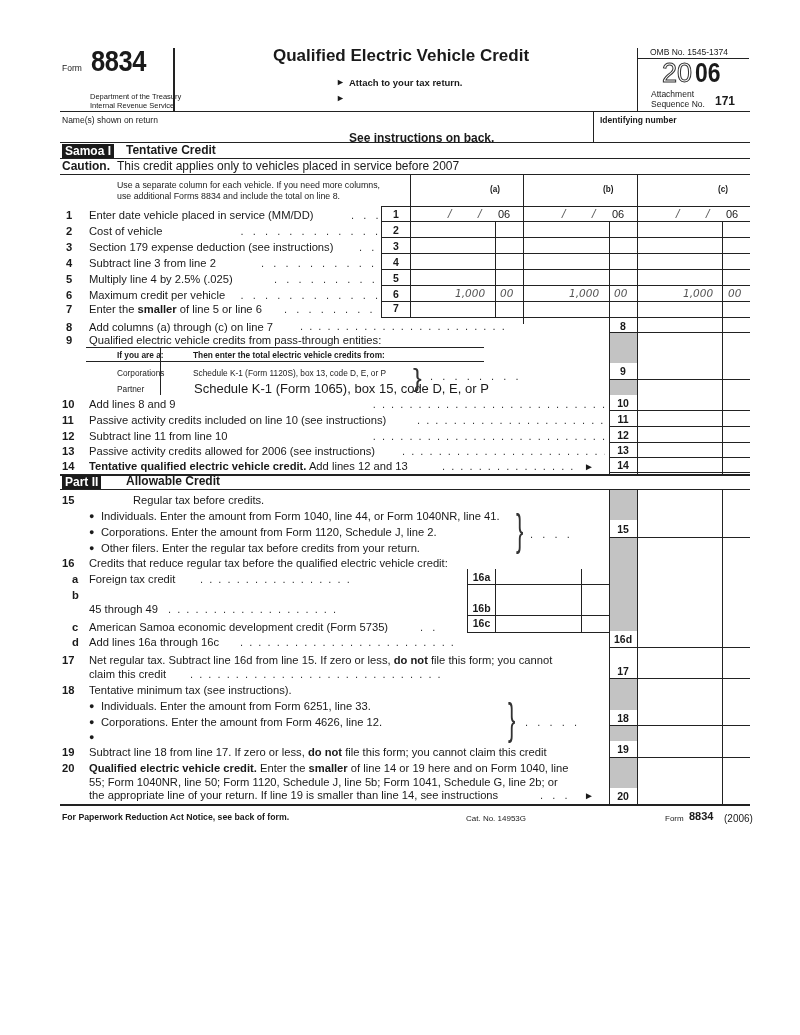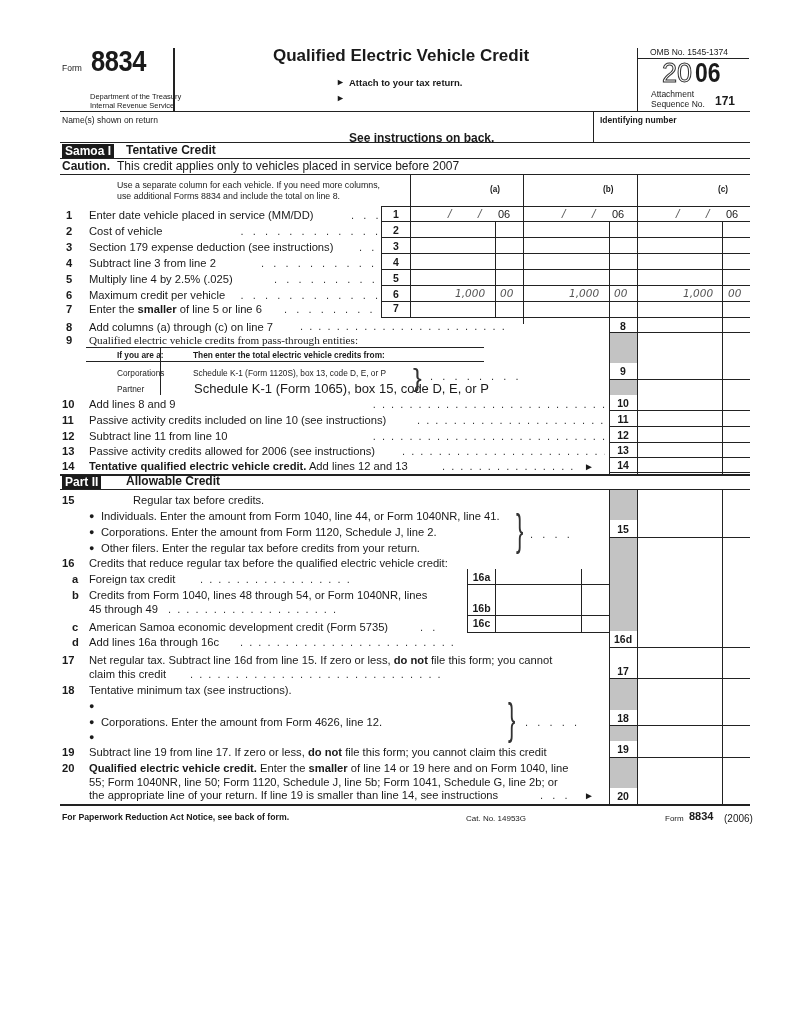--- a/index.html
+++ b/index.html
@@ -155,21 +155,21 @@
   <span class="dots" style="left:300px;top:320px;width:305px;">. &nbsp;. &nbsp;. &nbsp;. &nbsp;. &nbsp;. &nbsp;. &nbsp;. &nbsp;. &nbsp;. &nbsp;. &nbsp;. &nbsp;. &nbsp;. &nbsp;. &nbsp;. &nbsp;. &nbsp;. &nbsp;. &nbsp;. &nbsp;. &nbsp;. &nbsp;.</span>
 
   <div class="vline" style="left:609px;top:317px;height:158px;"></div>
   <div class="vline" style="left:637px;top:317px;height:158px;"></div>
   <div class="vline" style="left:722px;top:317px;height:158px;"></div>
   <span class="linebox" style="left:609px;top:320px;width:28px;">8</span>
   <div class="field" style="left:638px;top:318px;width:111px;height:14px;"></div>
   <div class="hline" style="left:609px;top:332px;width:141px;"></div>
 
   <span class="num" style="left:66px;top:334px;">9</span>
-  <span class="t" style="left:89px;top:334px;font-family:Liberation Serif, serif;">Qualified electric vehicle credits from pass-through entities:</span>
+  <span class="t" style="left:89px;top:334px;">Qualified electric vehicle credits from pass-through entities:</span>
   <div class="hline" style="left:86px;top:347px;width:398px;"></div>
   <span class="t b sm" style="left:89px;top:350px;font-size:8.3px;">If you are a:</span>
   <span class="t b sm" style="left:165px;top:350px;font-size:8.3px;">Then enter the total electric vehicle credits from:</span>
   <div class="hline" style="left:86px;top:361px;width:398px;"></div>
   <div class="vline" style="left:160px;top:347px;height:48px;"></div>
   <span class="t sm" style="left:89px;top:368px;font-size:8.3px;">Corporations</span>
   <span class="t sm" style="left:165px;top:368px;font-size:8.3px;">Schedule K-1 (Form 1120S), box 13, code D, E, or P</span>
   <span class="t sm" style="left:89px;top:384px;font-size:8.3px;">Partner</span>
   <span class="t sm" style="left:166px;top:384px;font-size:13px;">Schedule K-1 (Form 1065), box 15, code D, E, or P</span>
   <span class="brace" style="left:413px;top:364px;font-size:26px;">}</span>
@@ -248,21 +248,20 @@
   <div class="hline" style="left:467px;top:615px;width:142px;"></div>
   <div class="hline" style="left:467px;top:632px;width:142px;"></div>
 
   <span class="num" style="left:72px;top:573px;">a</span>
   <span class="t" style="left:89px;top:573px;">Foreign tax credit</span>
   <span class="dots" style="left:200px;top:573px;width:263px;">. &nbsp;. &nbsp;. &nbsp;. &nbsp;. &nbsp;. &nbsp;. &nbsp;. &nbsp;. &nbsp;. &nbsp;. &nbsp;. &nbsp;. &nbsp;. &nbsp;. &nbsp;. &nbsp;.</span>
   <span class="linebox" style="left:468px;top:571px;width:27px;">16a</span>
   <div class="field" style="left:496px;top:570px;width:85px;height:14px;"></div>
 
   <span class="num" style="left:72px;top:589px;">b</span>
-  <span class="t" style="left:89px;top:589px;">Credits from Form 1040, lines 48 through 54, or Form 1040NR, lines</span>
   <span class="t" style="left:89px;top:603px;">45 through 49</span>
   <span class="dots" style="left:168px;top:603px;width:295px;">. &nbsp;. &nbsp;. &nbsp;. &nbsp;. &nbsp;. &nbsp;. &nbsp;. &nbsp;. &nbsp;. &nbsp;. &nbsp;. &nbsp;. &nbsp;. &nbsp;. &nbsp;. &nbsp;. &nbsp;. &nbsp;.</span>
   <span class="linebox" style="left:468px;top:602px;width:27px;">16b</span>
   <div class="field" style="left:496px;top:585px;width:85px;height:30px;"></div>
 
   <span class="num" style="left:72px;top:621px;">c</span>
   <span class="t" style="left:89px;top:621px;">American Samoa economic development credit (Form 5735)</span>
   <span class="dots" style="left:420px;top:621px;width:43px;">. &nbsp;&nbsp;.</span>
   <span class="linebox" style="left:468px;top:617px;width:27px;">16c</span>
   <div class="field" style="left:496px;top:616px;width:85px;height:16px;"></div>
@@ -278,33 +277,34 @@
   <span class="t" style="left:89px;top:654px;"><span>Net regular tax. Subtract line 16d from line 15. If zero or less, </span><b>do not</b><span> file this form; you cannot</span></span>
   <span class="t" style="left:89px;top:668px;">claim this credit</span>
   <span class="dots" style="left:190px;top:668px;width:415px;">. &nbsp;. &nbsp;. &nbsp;. &nbsp;. &nbsp;. &nbsp;. &nbsp;. &nbsp;. &nbsp;. &nbsp;. &nbsp;. &nbsp;. &nbsp;. &nbsp;. &nbsp;. &nbsp;. &nbsp;. &nbsp;. &nbsp;. &nbsp;. &nbsp;. &nbsp;. &nbsp;. &nbsp;. &nbsp;. &nbsp;. &nbsp;.</span>
   <span class="linebox" style="left:609px;top:665px;width:28px;">17</span>
   <div class="field" style="left:638px;top:648px;width:111px;height:30px;"></div>
   <div class="hline" style="left:609px;top:678px;width:141px;"></div>
 
   <span class="num" style="left:62px;top:684px;">18</span>
   <span class="t" style="left:89px;top:684px;">Tentative minimum tax (see instructions).</span>
   <span class="t" style="left:89px;top:700px;font-size:9px;">●</span>
+  <span class="t" style="left:101px;top:700px;">Individuals. Enter the amount from Form 6251, line 33.</span>
   <span class="t" style="left:89px;top:716px;font-size:9px;">●</span>
   <span class="t" style="left:101px;top:716px;">Corporations. Enter the amount from Form 4626, line 12.</span>
   <span class="t" style="left:89px;top:731px;font-size:9px;">●</span>
   <span class="brace" style="left:508px;top:697px;font-size:44px;line-height:44px;transform:scaleX(0.5);transform-origin:left;">}</span>
   <span class="dots" style="left:525px;top:716px;width:80px;">. &nbsp;&nbsp;. &nbsp;&nbsp;. &nbsp;&nbsp;. &nbsp;&nbsp;.</span>
   <div class="shade" style="left:610px;top:679px;width:27px;height:31px;"></div>
   <span class="linebox" style="left:609px;top:712px;width:28px;">18</span>
   <div class="field" style="left:638px;top:679px;width:111px;height:46px;"></div>
   <div class="hline" style="left:609px;top:725px;width:141px;"></div>
   <div class="shade" style="left:610px;top:726px;width:27px;height:15px;"></div>
 
   <span class="num" style="left:62px;top:746px;">19</span>
-  <span class="t" style="left:89px;top:746px;"><span>Subtract line 19 from line 17. If zero or less, </span><b>do not</b><span> file this form; you cannot claim this credit</span></span>
+  <span class="t" style="left:89px;top:746px;"><span>Subtract line 18 from line 17. If zero or less, </span><b>do not</b><span> file this form; you cannot claim this credit</span></span>
   <span class="linebox" style="left:609px;top:743px;width:28px;">19</span>
   <div class="field" style="left:638px;top:726px;width:111px;height:30px;"></div>
   <div class="hline" style="left:609px;top:757px;width:141px;"></div>
 
   <span class="num" style="left:62px;top:762px;">20</span>
   <span class="t" style="left:89px;top:762px;"><b>Qualified electric vehicle credit.</b><span> Enter the </span><b>smaller</b><span> of line 14 or 19 here and on Form 1040, line</span></span>
   <span class="t" style="left:89px;top:776px;">55; Form 1040NR, line 50; Form 1120, Schedule J, line 5b; Form 1041, Schedule G, line 2b; or</span>
   <span class="t" style="left:89px;top:789px;">the appropriate line of your return. If line 19 is smaller than line 14, see instructions</span>
   <span class="dots" style="left:540px;top:789px;width:50px;">. &nbsp;&nbsp;. &nbsp;&nbsp;.</span>
   <span class="t b" style="left:584px;top:789px;font-size:10px;">►</span>

